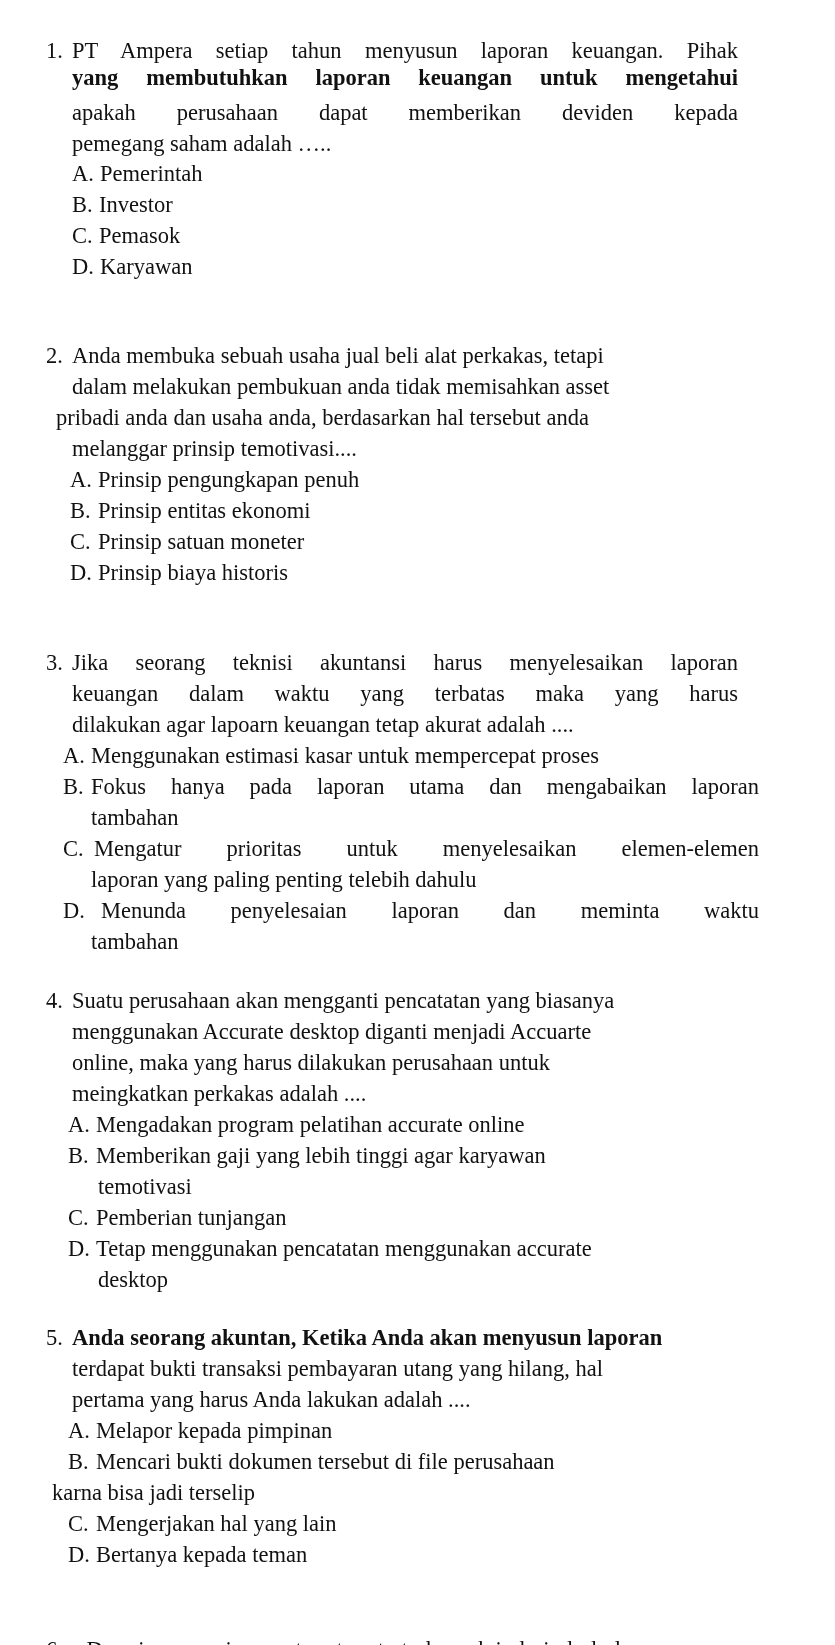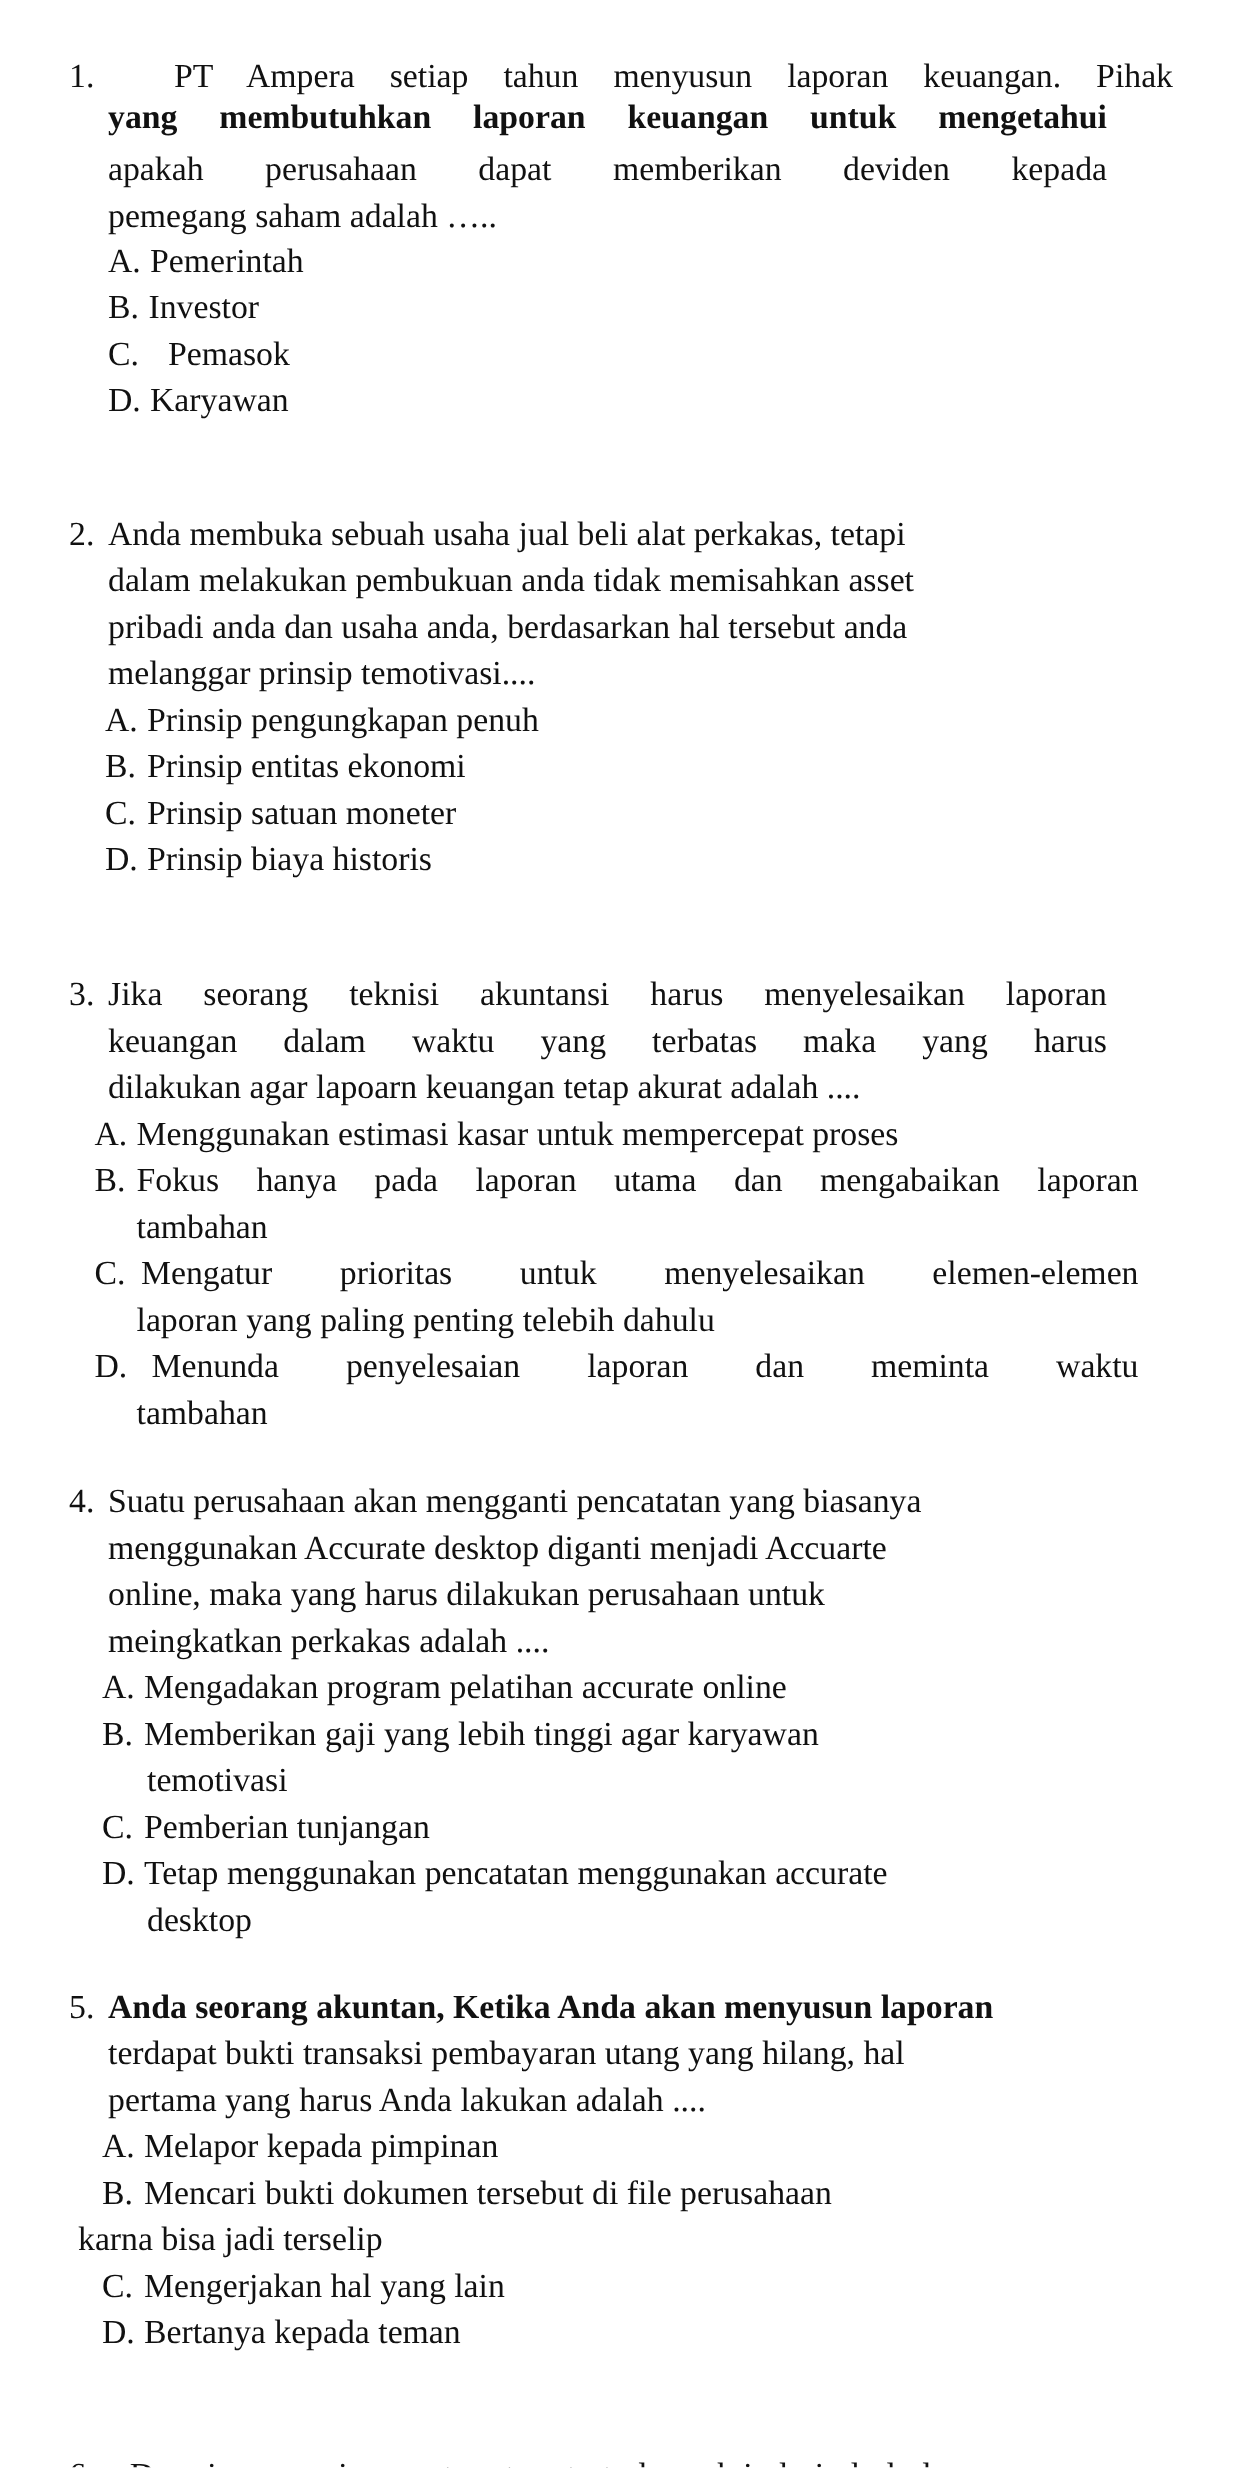--- a/index.html
+++ b/index.html
@@ -7,47 +7,47 @@
          font-family: "Liberation Serif", "DejaVu Serif", serif; color: #111111; }
   .line { position: absolute; font-size: 22.5px; line-height: 30px; white-space: nowrap; }
   .just { text-align: justify; text-align-last: justify; white-space: normal; }
   .q-block { position: absolute; left: 0; top: 0; width: 835px; }
 </style>
 </head>
 <body>
 
 <div class="q-block">
   <span class="line" style="left:46px;top:36px;">1.</span>
-  <span class="line just" style="left:72px;top:36px;width:666px;margin-left:44px;">PT Ampera setiap tahun menyusun laporan keuangan. Pihak</span>
+  <span class="line just" style="left:72px;top:36px;width:666px;">PT Ampera setiap tahun menyusun laporan keuangan. Pihak</span>
   <span class="line just" style="left:72px;top:63px;width:666px;font-weight:bold;">yang membutuhkan laporan keuangan untuk mengetahui</span>
   <span class="line just" style="left:72px;top:98px;width:666px;">apakah perusahaan dapat memberikan deviden kepada</span>
   <span class="line" style="left:72px;top:129px;">pemegang saham adalah …..</span>
   <div>
     <span class="line" style="left:72px;top:159px;">A.</span>
     <span class="line" style="left:100px;top:159px;">Pemerintah</span>
   </div>
   <div>
     <span class="line" style="left:72px;top:190px;">B.</span>
     <span class="line" style="left:99px;top:190px;">Investor</span>
   </div>
   <div>
     <span class="line" style="left:72px;top:221px;">C.</span>
-    <span class="line" style="left:112px;top:221px;text-align:right;">Pemasok</span>
+    <span class="line" style="left:99px;top:221px;text-align:right;">Pemasok</span>
   </div>
   <div>
     <span class="line" style="left:72px;top:252px;">D.</span>
     <span class="line" style="left:100px;top:252px;">Karyawan</span>
   </div>
 </div>
 
 <div class="q-block">
   <span class="line" style="left:46px;top:341px;">2.</span>
   <span class="line" style="left:72px;top:341px;">Anda membuka sebuah usaha jual beli alat perkakas, tetapi</span>
   <span class="line" style="left:72px;top:372px;">dalam melakukan pembukuan anda tidak memisahkan asset</span>
-  <span class="line" style="left:72px;top:403px;text-align:right;">pribadi anda dan usaha anda, berdasarkan hal tersebut anda</span>
+  <span class="line" style="left:56px;top:403px;text-align:right;">pribadi anda dan usaha anda, berdasarkan hal tersebut anda</span>
   <span class="line" style="left:72px;top:434px;">melanggar prinsip temotivasi....</span>
   <div>
     <span class="line" style="left:70px;top:465px;">A.</span>
     <span class="line" style="left:98px;top:465px;">Prinsip pengungkapan penuh</span>
   </div>
   <div>
     <span class="line" style="left:70px;top:496px;">B.</span>
     <span class="line" style="left:98px;top:496px;">Prinsip entitas ekonomi</span>
   </div>
   <div>

